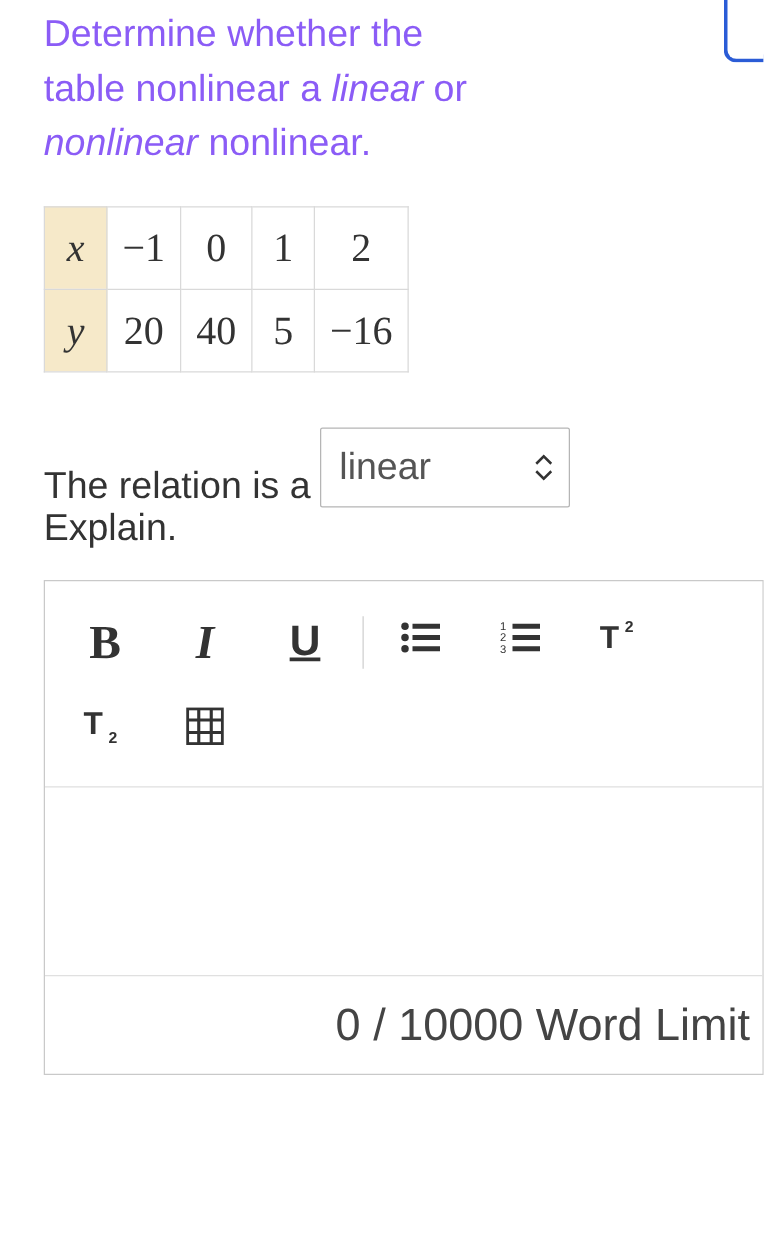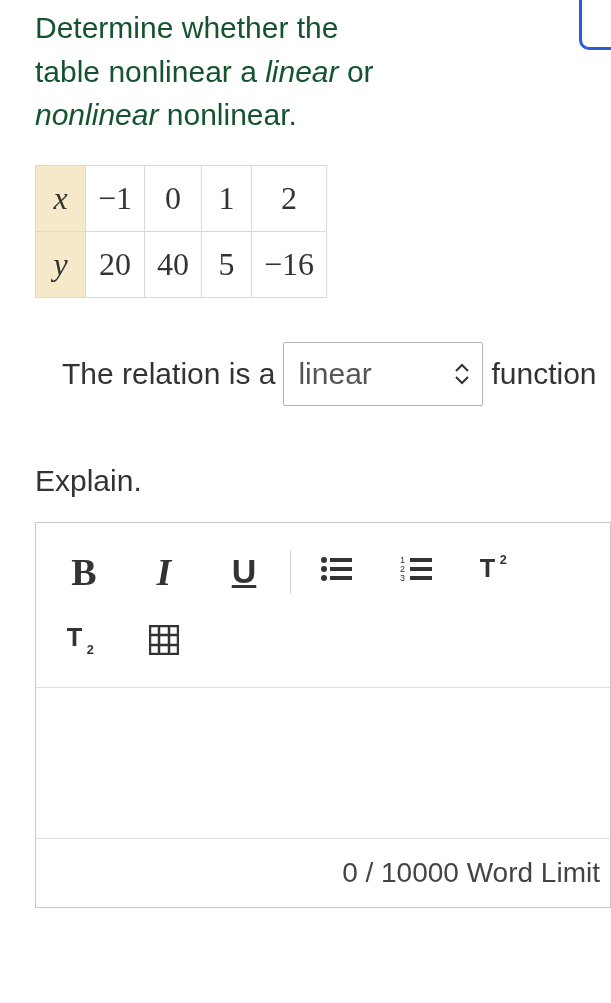--- a/index.html
+++ b/index.html
@@ -12,21 +12,21 @@
     height: 1003px;
     overflow: hidden;
     position: relative;
   }
   .container {
     padding: 0 0 0 35px;
   }
   .question {
     font-size: 30px;
     line-height: 1.45;
-    color: #14532d;
+    color: #8b5cf6;
     margin-top: 6px;
     padding-right: 30px;
   }
   .question .italic { font-style: italic; }
 
   .data-table {
     border-collapse: collapse;
     margin-top: 28px;
     font-family: "Times New Roman", Times, serif;
     font-size: 32px;
@@ -42,24 +42,23 @@
     font-style: italic;
     font-weight: normal;
     width: 50px;
   }
 
   .answer-line {
     margin-top: 44px;
     font-size: 30px;
     color: #333;
     display: flex;
-    align-items: center;
+    align-items: flex-end;
     white-space: nowrap;
     gap: 8px;
-    margin-left: 27px;
   }
   .select-box {
     display: inline-flex;
     align-items: center;
     justify-content: space-between;
     border: 1px solid #b5b5b5;
     border-radius: 2px;
     height: 64px;
     padding: 0 12px 0 14px;
     min-width: 200px;
@@ -70,21 +69,20 @@
   }
   .select-box .chev {
     display: inline-flex;
     flex-direction: column;
     gap: 2px;
     margin-left: 18px;
   }
   .select-box .chev svg { display: block; }
 
   .explain {
-    margin-top: 58px;
     font-size: 30px;
     color: #333;
   }
 
   .editor {
     margin-top: 24px;
     border: 1px solid #c9c9c9;
     background: #fff;
   }
   .toolbar {
@@ -119,21 +117,21 @@
   .tbtn.italic { font-style: italic; font-family: "Times New Roman", serif; font-size: 38px; font-weight: 600;}
   .tbtn.underline { text-decoration: underline; font-family: Arial, sans-serif; font-size: 34px; font-weight: 600;}
 
   .editor-body {
     min-height: 150px;
   }
   .editor-footer {
     border-top: 1px solid #e0e0e0;
     text-align: right;
     padding: 18px 10px 18px 0;
-    font-size: 28px;
+    font-size: 36px;
     color: #444;
     white-space: nowrap;
   }
 
   
   .corner-chip {
     position: absolute;
     top: 0px;
     right: 0px;
     width: 32px;
@@ -183,21 +181,20 @@
       <span>linear</span>
       <span class="chev">
         <svg width="16" height="10" viewBox="0 0 16 10">
             <polyline points="2,8 8,2 14,8" fill="none" stroke="#333" stroke-width="2"></polyline>
           </svg>
         <svg width="16" height="10" viewBox="0 0 16 10">
             <polyline points="2,2 8,8 14,2" fill="none" stroke="#333" stroke-width="2"></polyline>
           </svg>
       </span>
     </span>
-    <span>function</span>
   </div>
 
   <div class="explain">Explain.</div>
 
   <div class="editor">
     <div class="toolbar">
       <div class="tool-row">
         <button class="tbtn bold">B</button>
         <button class="tbtn italic">I</button>
         <button class="tbtn underline">U</button>

